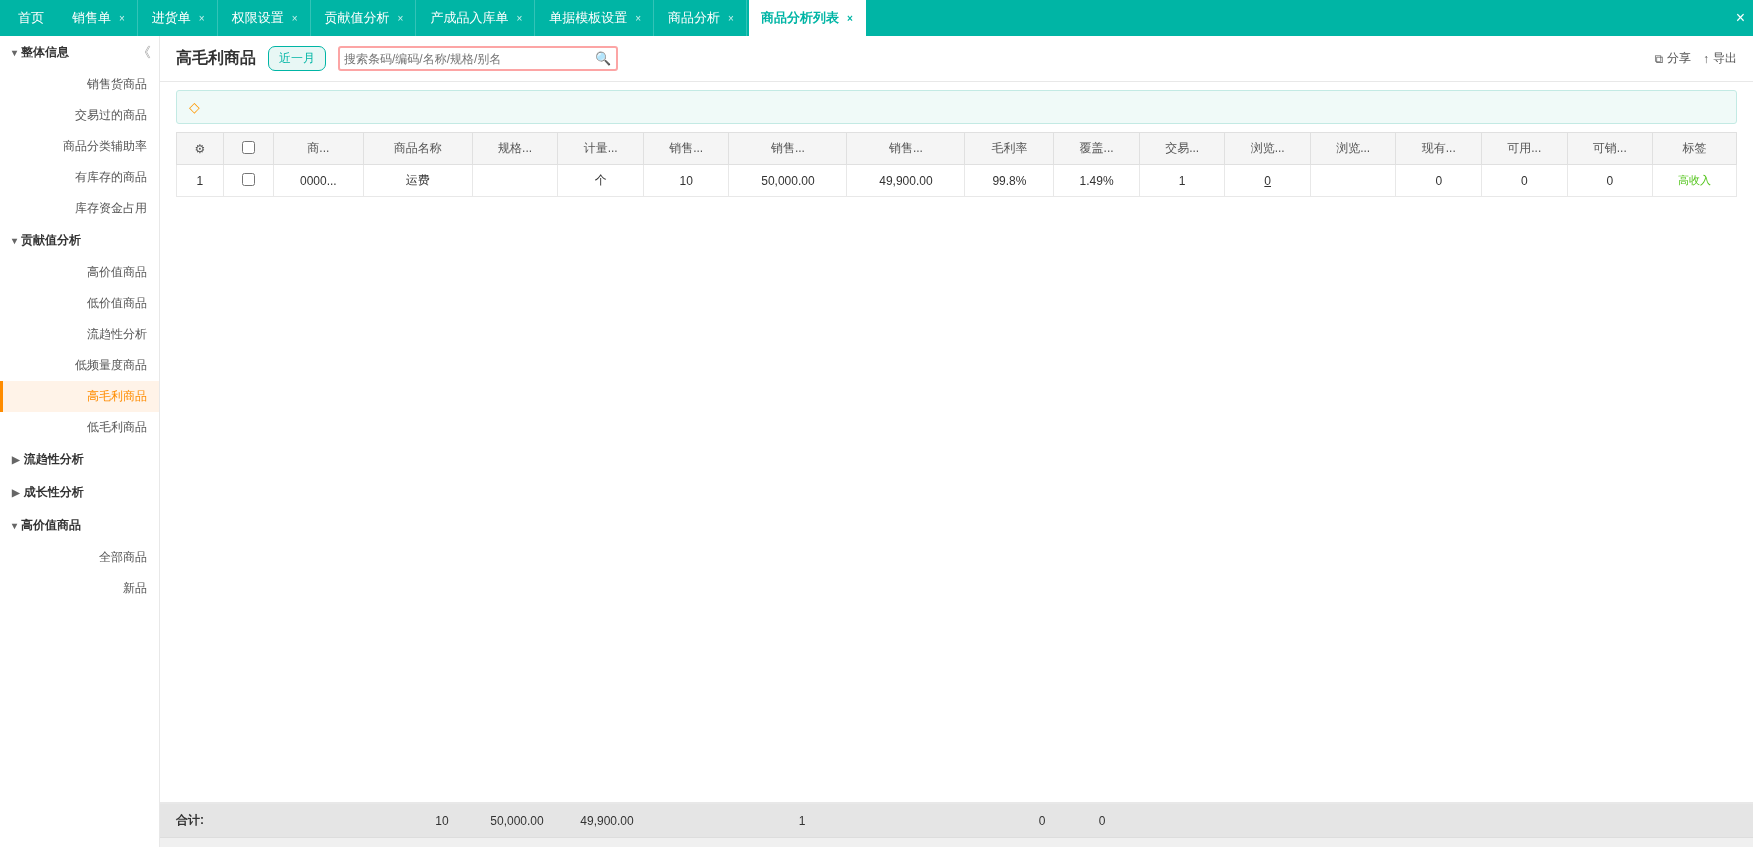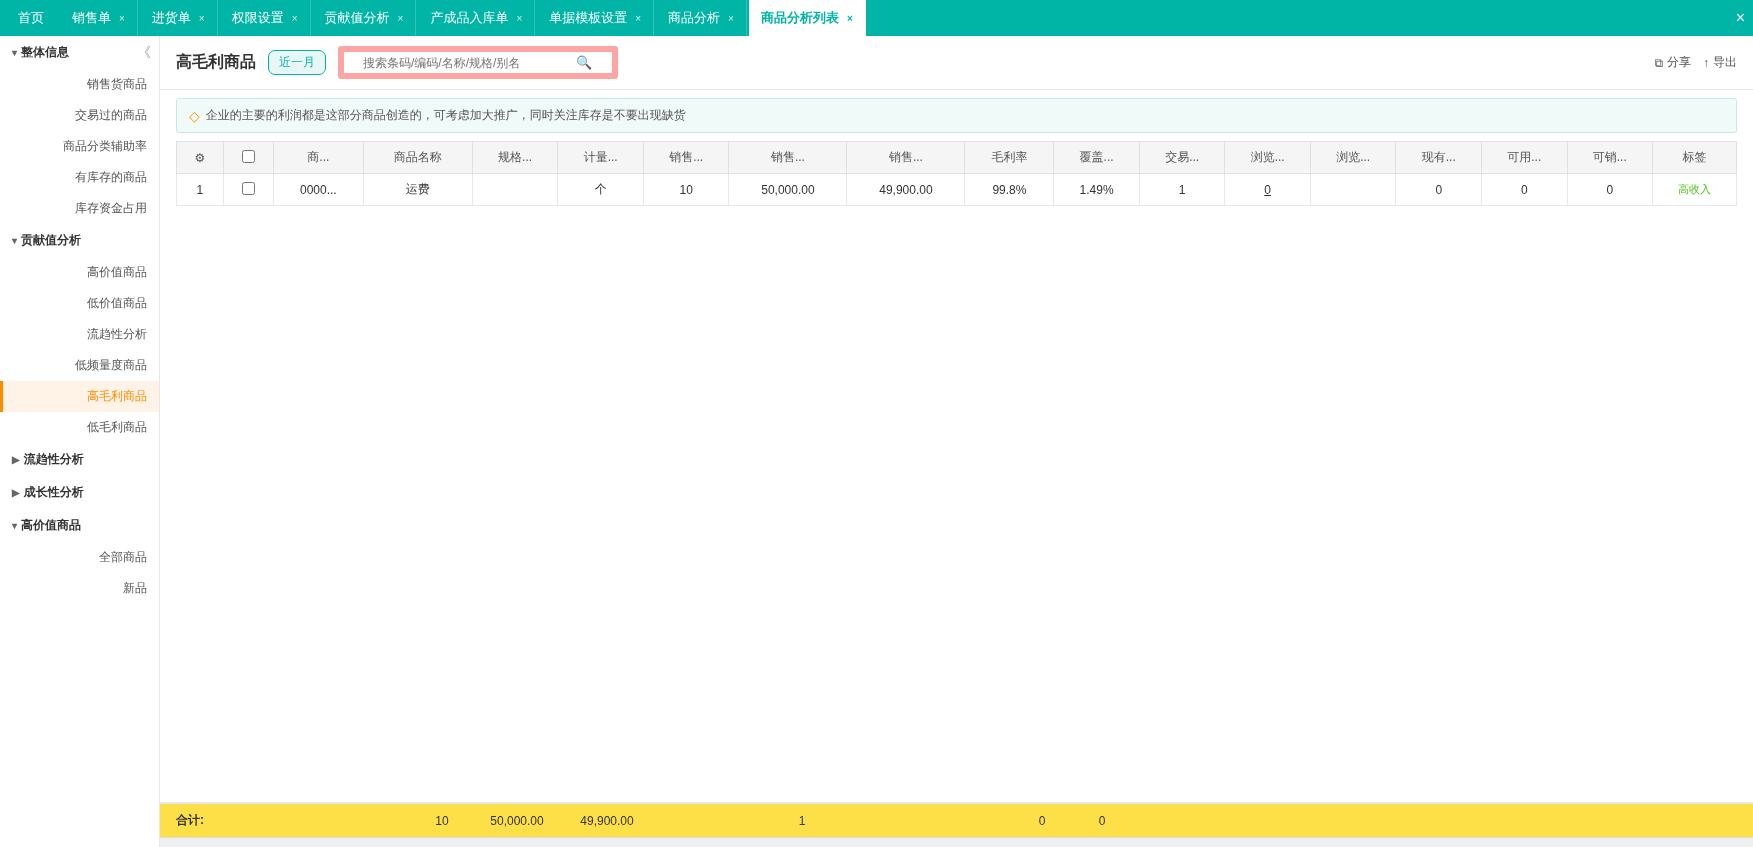--- a/index.html
+++ b/index.html
@@ -132,23 +132,23 @@
       color: #00b5a5;
       border: 1px solid #00b5a5;
       border-radius: 7px;
       padding: 3px 10px;
       font-size: 12px;
       cursor: pointer;
     }
     .search-box {
       display: flex;
       align-items: center;
-      border: 6px solid #fca5a5;
+      border: 2px solid #fca5a5;
       border-radius: 3px;
-      padding: 3px 19px;
+      padding: 3px 4px;
       gap: 4px;
       flex: 1;
       max-width: 280px;
     }
     .search-box input {
       border: none;
       outline: none;
       font-size: 12px;
       color: #333;
       flex: 1;
@@ -213,21 +213,21 @@
       padding: 7px 8px;
       text-align: center;
       color: #333;
       white-space: nowrap;
     }
     .tag-high { color: #ff8c00; font-size: 11px; }
     .underline { text-decoration: underline; color: #333; }
 
     
     .footer-bar {
-      background: #fde047;
+      background: #e5e5e5;
       border-top: 2px solid #e8e8e8;
       display: flex;
       align-items: center;
       padding: 8px 16px;
       font-size: 12px;
       color: #333;
       gap: 0;
       flex-shrink: 0;
     }
     .footer-label { font-weight: bold; margin-right: 8px; }
@@ -373,21 +373,20 @@
         </div>
         <div class="action-btn">
           <span>↑</span>
           <span>导出</span>
         </div>
       </div>
     </div>
 
     <div class="info-banner">
       <span class="info-icon">◇</span>
-      <span>企业的主要的利润都是这部分商品创造的，可考虑加大推广，同时关注库存是不要出现缺货</span>
     </div>
 
     <div class="table-container">
       <table>
         <thead>
           <tr>
             <th>⚙</th>
             <th><input type="checkbox" style=""></th>
             <th>
               <span>商...</span>

